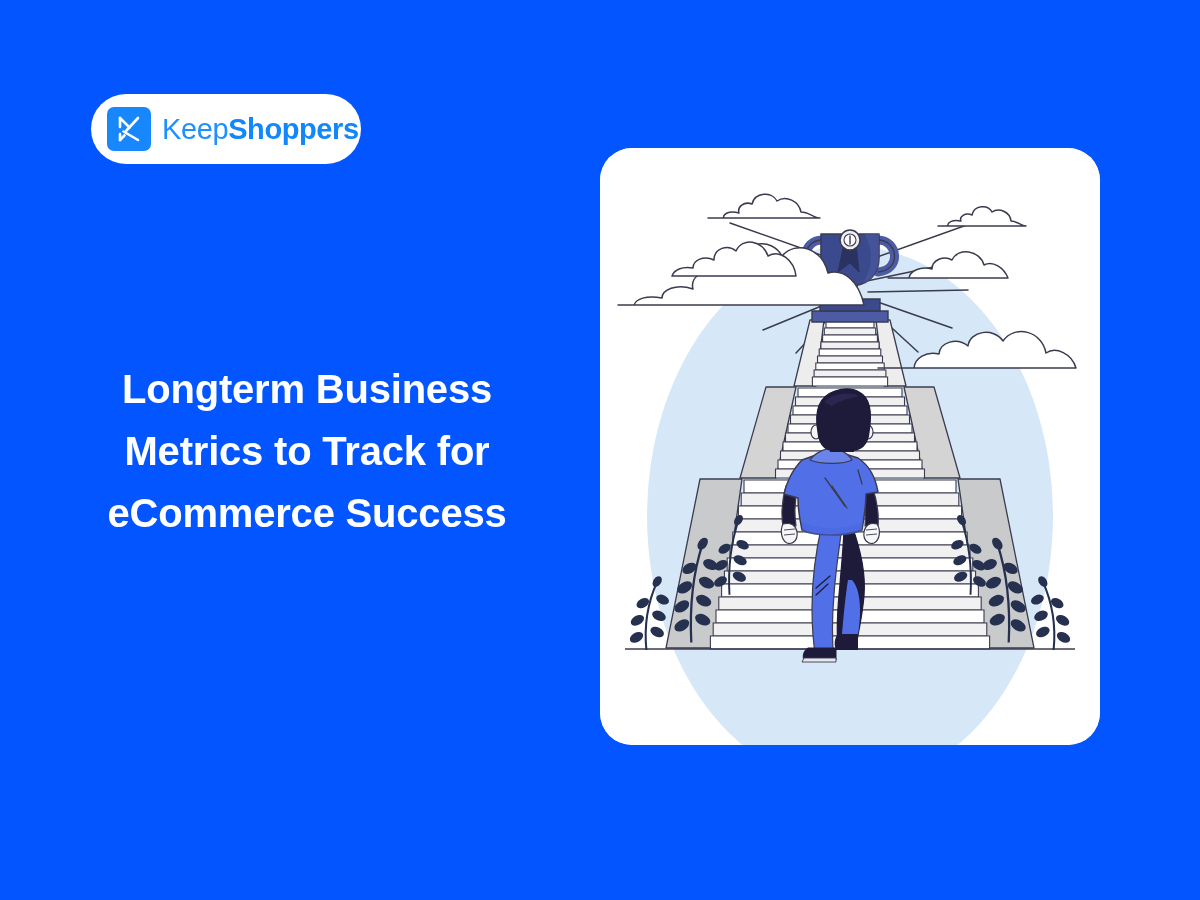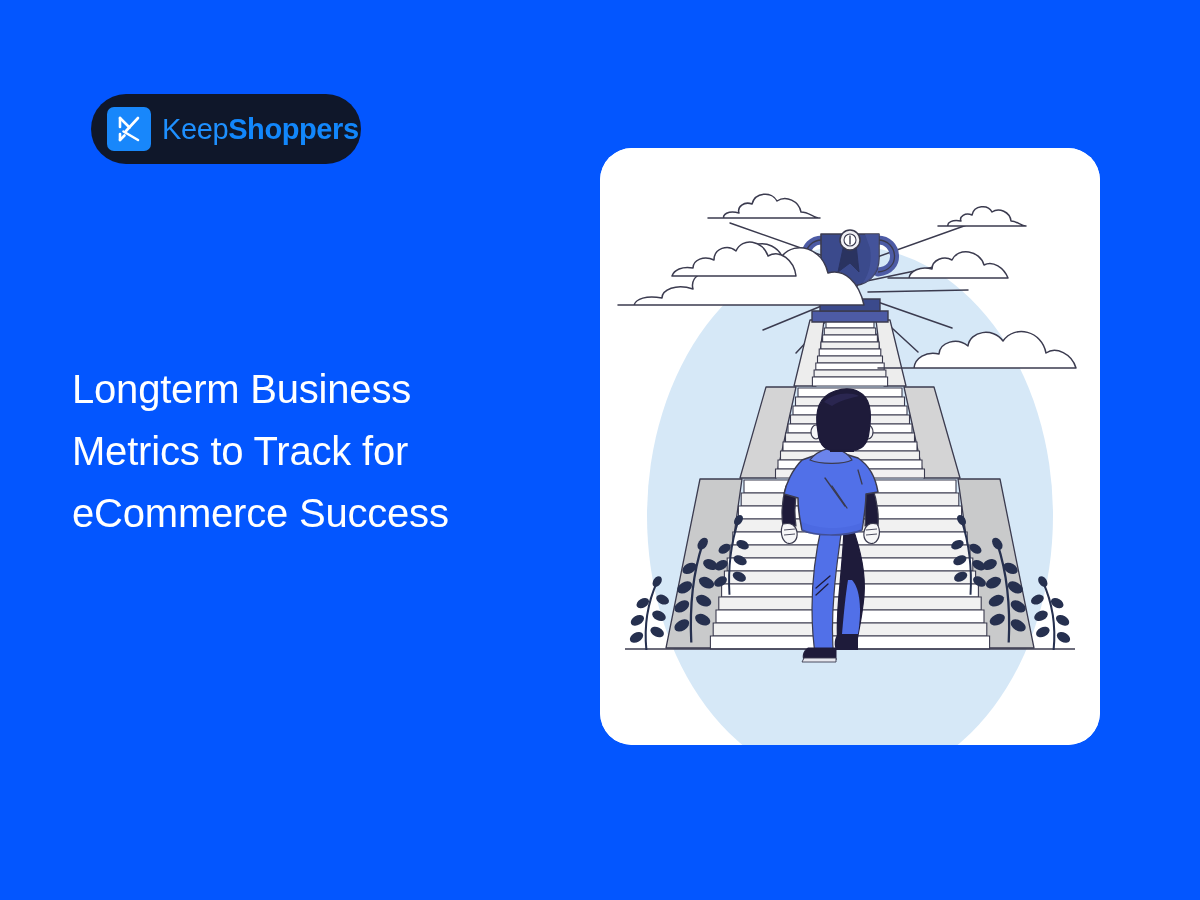--- a/index.html
+++ b/index.html
@@ -13,21 +13,21 @@
     position:relative;
     width:1200px; height:900px;
     background:#0356FF;
   }
 
   
   #logo-pill {
     position:absolute;
     left:91px; top:94px;
     width:270px; height:70px;
-    background:#0f172a;
+    background:#ffffff;
     border-radius:35px;
     display:flex; align-items:center;
     padding-left:16px;
     gap:11px;
   }
   #logo-mark {
     width:44px; height:44px;
     background:#1887FB;
     border-radius:7px;
     flex:0 0 auto;
@@ -42,23 +42,23 @@
   #logo-wordmark .kw-keep   { color:#1E90FF; font-weight:400; }
   #logo-wordmark .kw-shop   { color:#1287FB; font-weight:700; }
 
   
   #headline {
     position:absolute;
     left:72px; top:358px;
     width:470px;
     color:#FFFFFF;
     font-size:40px;
-    font-weight:400;
+    font-weight:700;
     line-height:1.55;
-    text-align:left;
+    text-align:center;
     letter-spacing:-0.2px;
   }
 
   
   #illustration-card {
     position:absolute;
     left:600px; top:148px;
     width:500px; height:597px;
     background:#FFFFFF;
     border-radius:32px;

